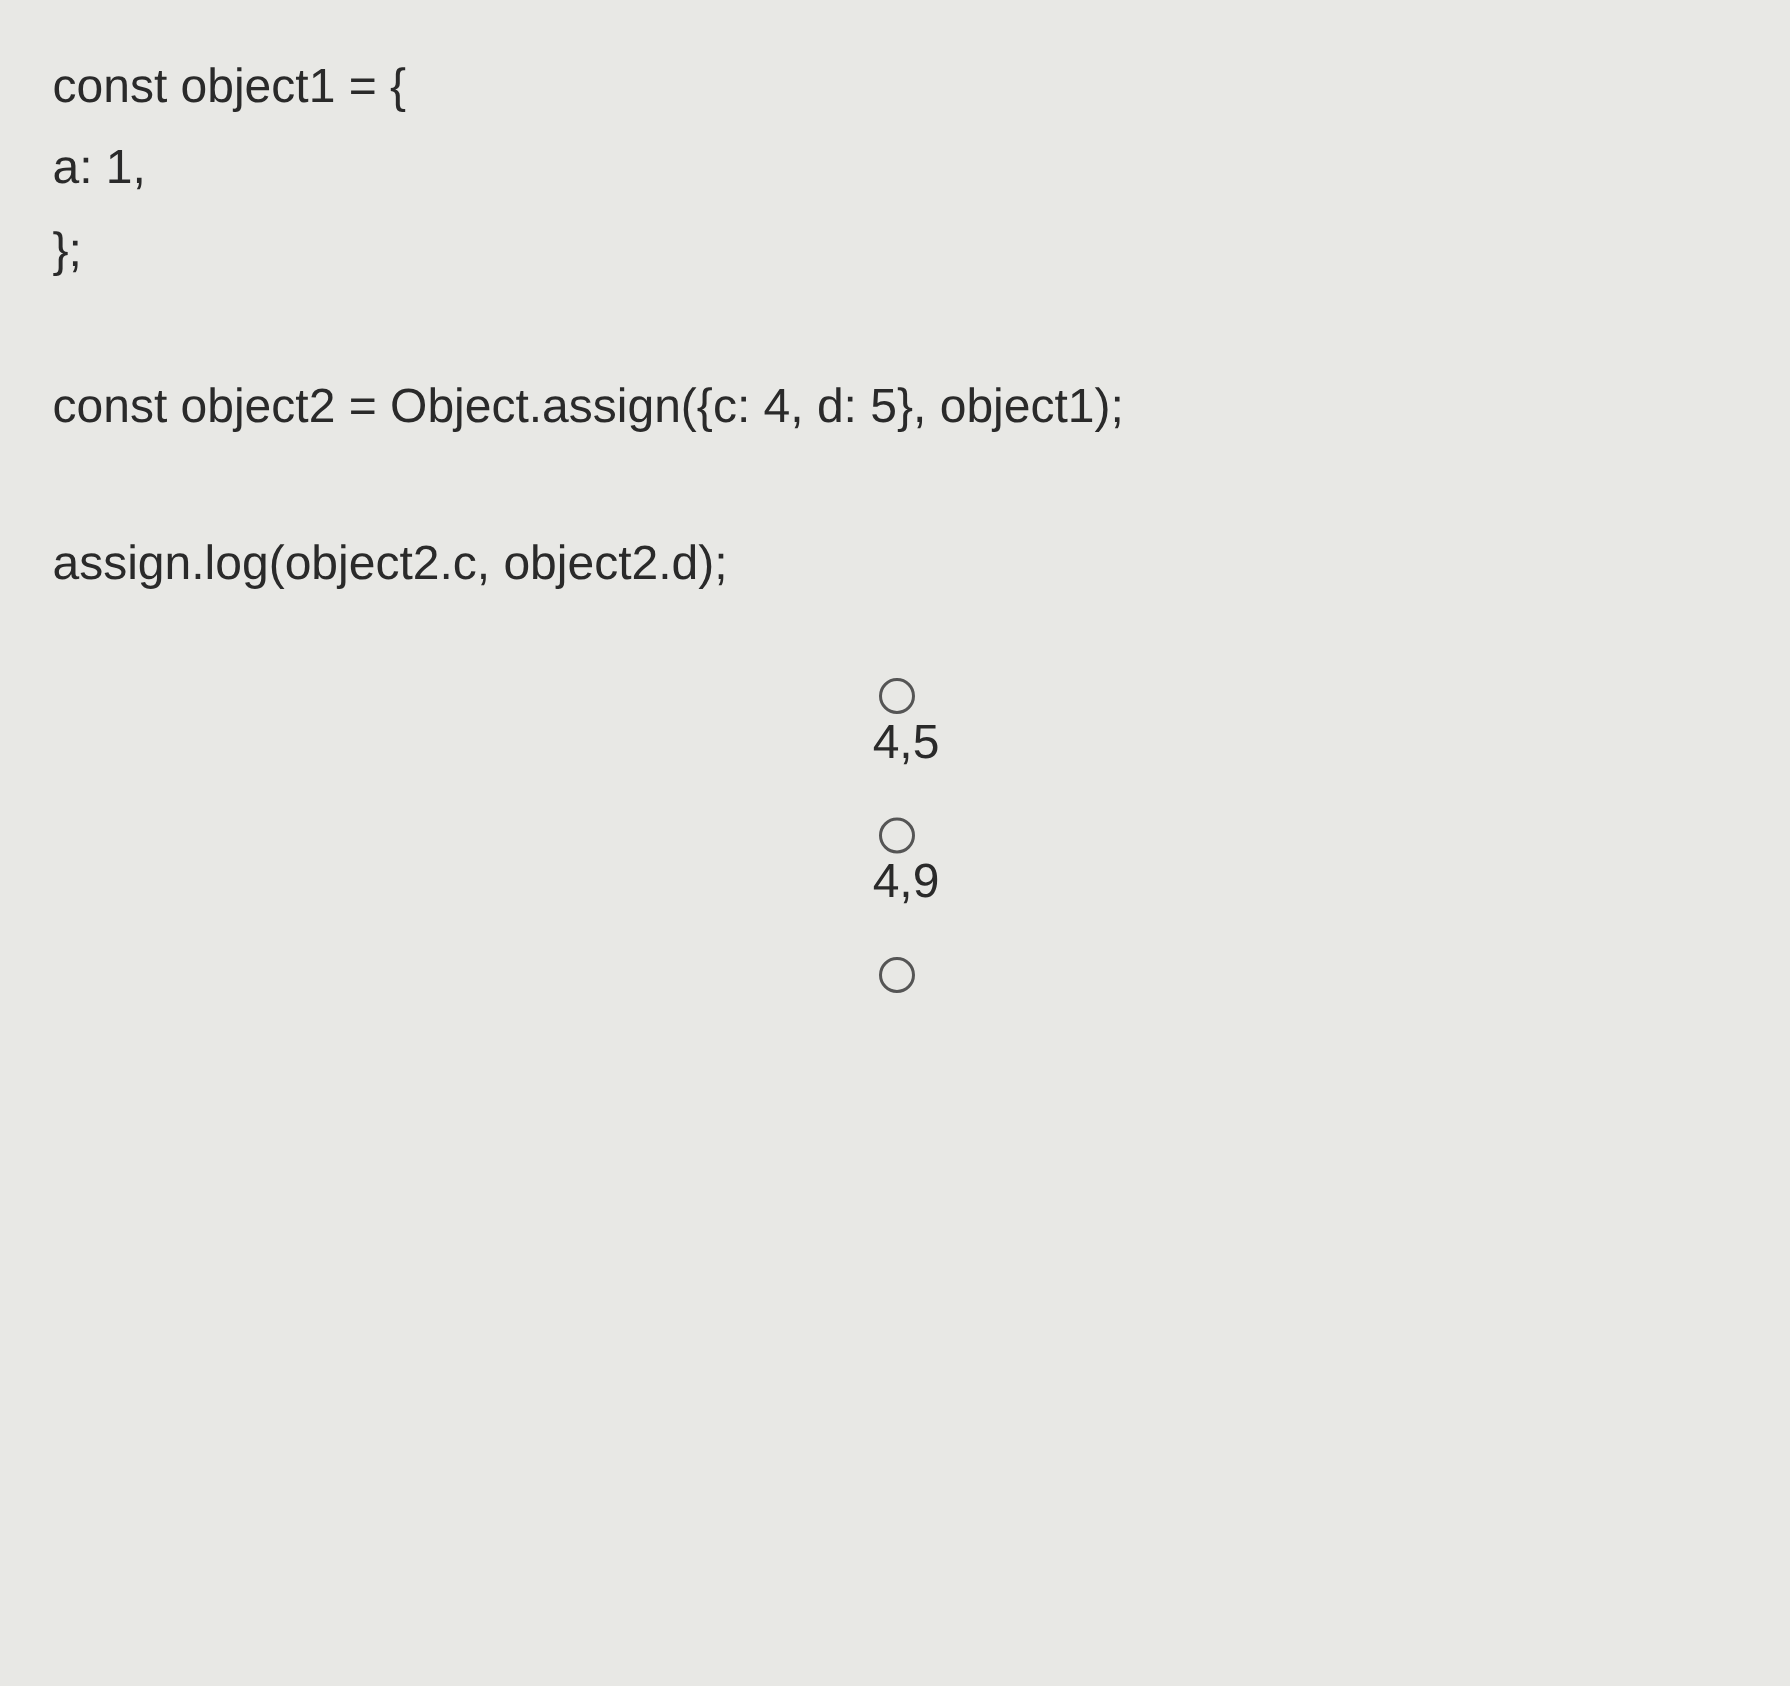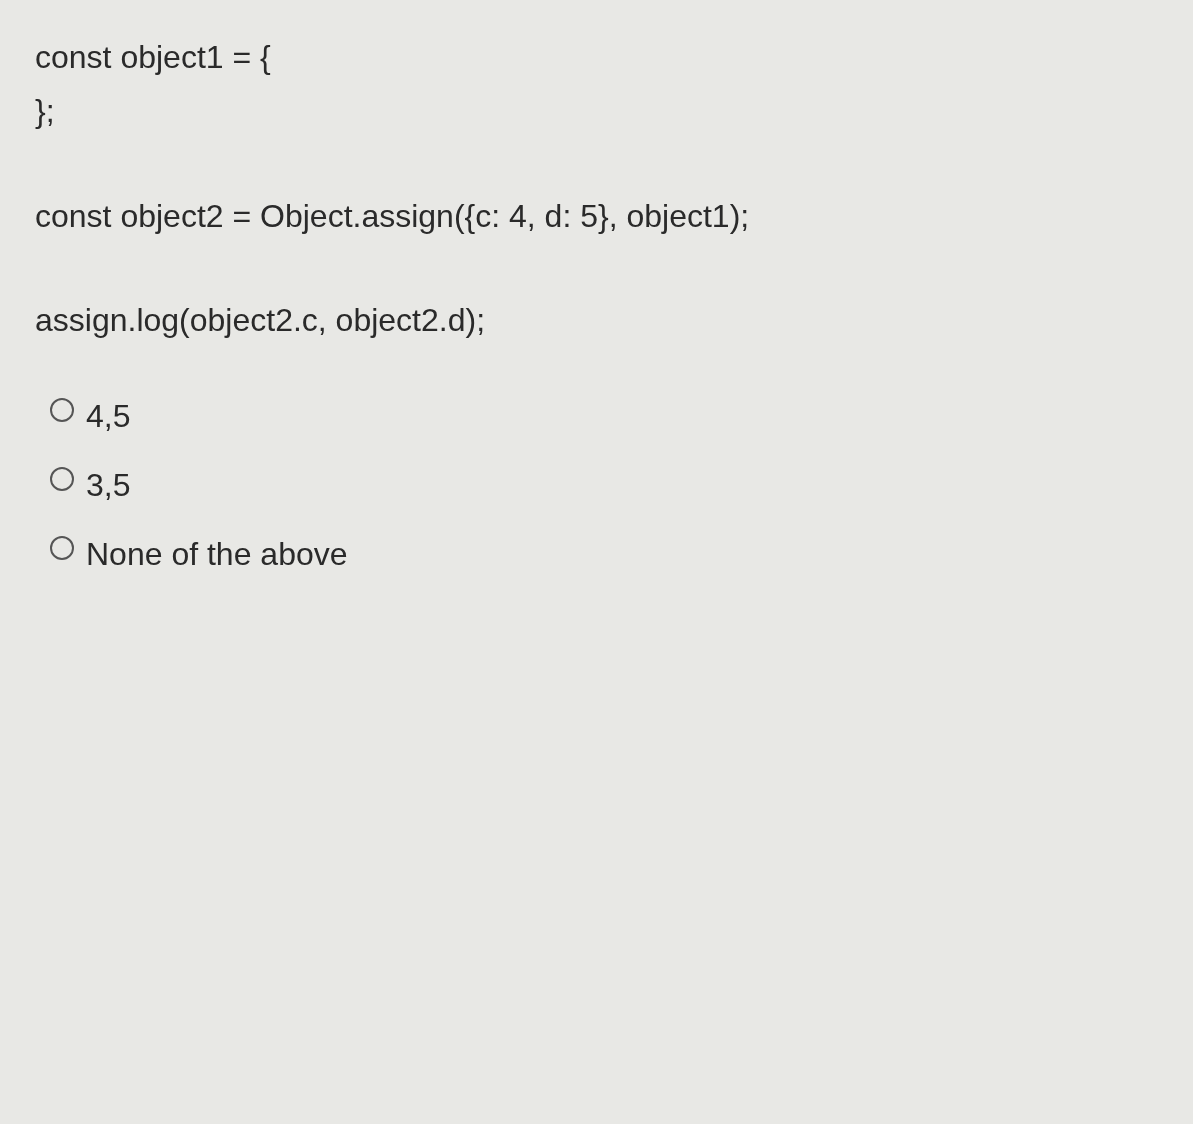--- a/index.html
+++ b/index.html
@@ -21,59 +21,60 @@
     }
     .code-line {
       line-height: 1.7;
     }
     .options {
       margin-top: 30px;
       padding-left: 15px;
     }
     .option-row {
       display: flex;
-      align-items: flex-start;
+      align-items: center;
       margin-bottom: 32px;
+      flex-direction: column;
     }
     .radio {
       width: 24px;
       height: 24px;
       border: 2.5px solid #555;
       border-radius: 50%;
       margin-right: 12px;
       flex-shrink: 0;
       background: transparent;
     }
     .option-label {
       font-size: 32px;
       color: #2a2a2a;
     }
   </style>
 </head>
 <body>
 
 <div class="code-block">
   <div class="code-line">const object1 = {</div>
+  <div class="code-line">a: 1,</div>
   <div class="code-line">};</div>
 </div>
 
 <div class="code-block">
   <div class="code-line">const object2 = Object.assign({c: 4, d: 5}, object1);</div>
 </div>
 
 <div class="code-block">
   <div class="code-line">assign.log(object2.c, object2.d);</div>
 </div>
 
 <div class="options">
   <div class="option-row">
     <span class="radio"></span>
     <span class="option-label">4,5</span>
   </div>
   <div class="option-row">
     <span class="radio"></span>
-    <span class="option-label">3,5</span>
+    <span class="option-label">4,9</span>
   </div>
   <div class="option-row">
     <span class="radio"></span>
-    <span class="option-label">None of the above</span>
   </div>
 </div>
 
 </body></html>

